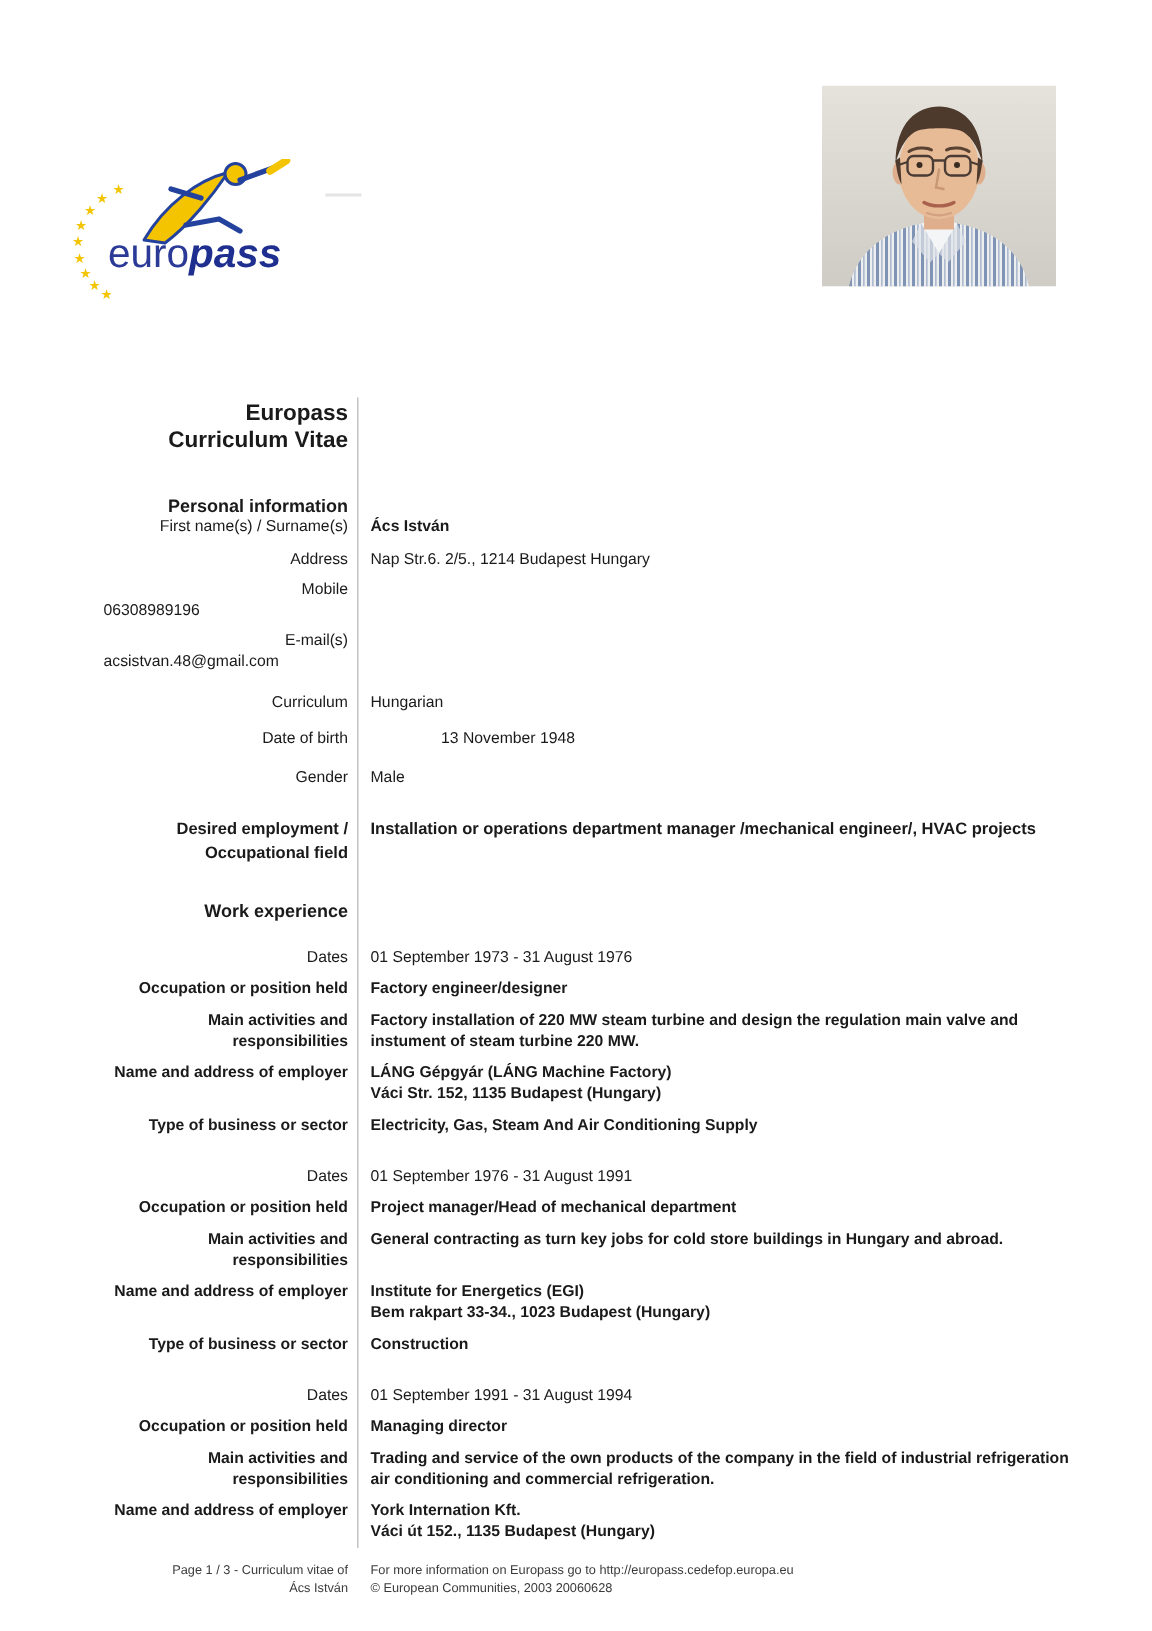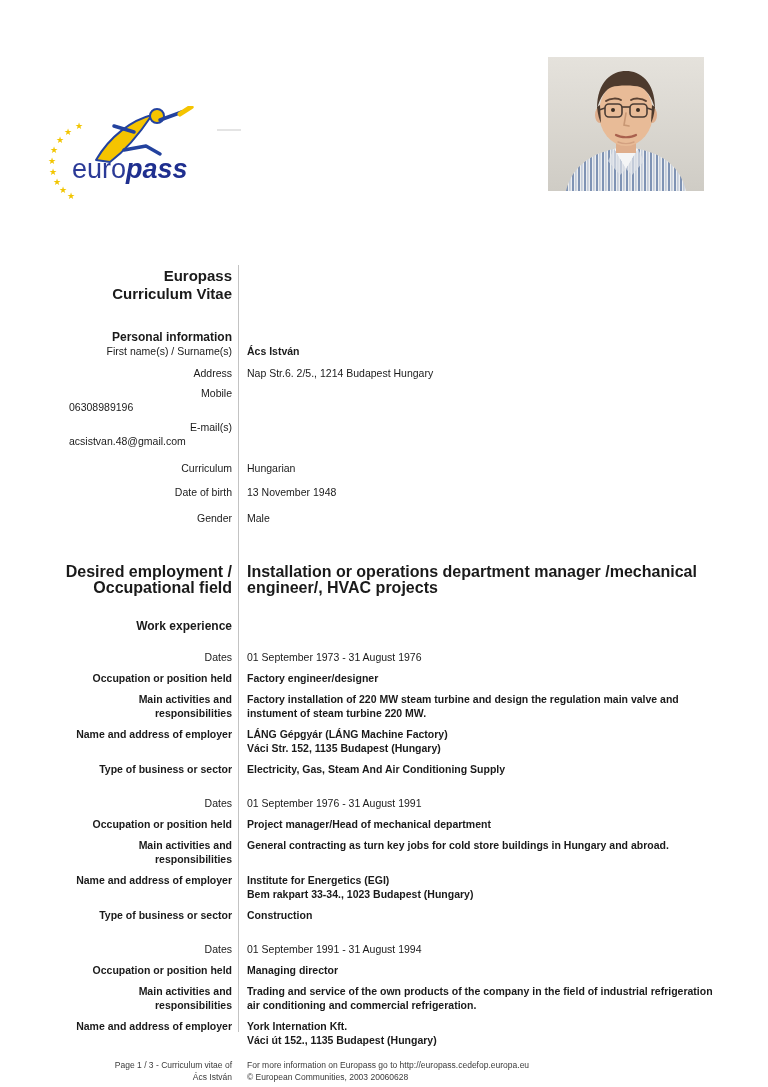--- a/index.html
+++ b/index.html
@@ -21,26 +21,26 @@
   
   .vline{position:absolute;left:238px;top:265px;width:1px;height:767px;background:#c3c3c3;}
   
   .content{position:absolute;left:60px;top:265px;width:654px;font-size:10.5px;line-height:14px;}
   .row{display:flex;}
   .cl{width:172px;padding-right:6px;text-align:right;flex:none;}
   .cr{padding-left:9px;flex:1;}
   .b{font-weight:700;}
   .title{font-size:15px;line-height:18px;font-weight:700;}
   .h{font-size:12px;line-height:14px;font-weight:700;}
-  .dz{font-size:16px;line-height:16px;font-weight:700;margin-top:19px;}
+  .dz{font-size:11px;line-height:16px;font-weight:700;}
   .blk{display:block;}
   .mtTitle{margin-top:2px;}
   .mtPH{margin-top:27px;}
   .mt11{} .mt8{margin-top:8px;} .mt6{margin-top:6px;flex-direction:column;}
-  .mt13{margin-top:13px;} .mt10{margin-top:10px;} .mt12{margin-top:12px;}
+  .mt13{margin-top:13px;} .mt10{margin-top:10px;gap:47px;} .mt12{margin-top:12px;}
   .mt20{margin-top:20px;} .mt23{margin-top:23px;} .mt17{margin-top:17px;}
   .mt7{margin-top:7px;font-weight:bold;}
   .footer{margin-top:12px;font-size:8.5px;line-height:12px;color:#3a3a3a;}
 </style>
 </head>
 <body>
 
 <div class="page">
 
   <div class="logo">

